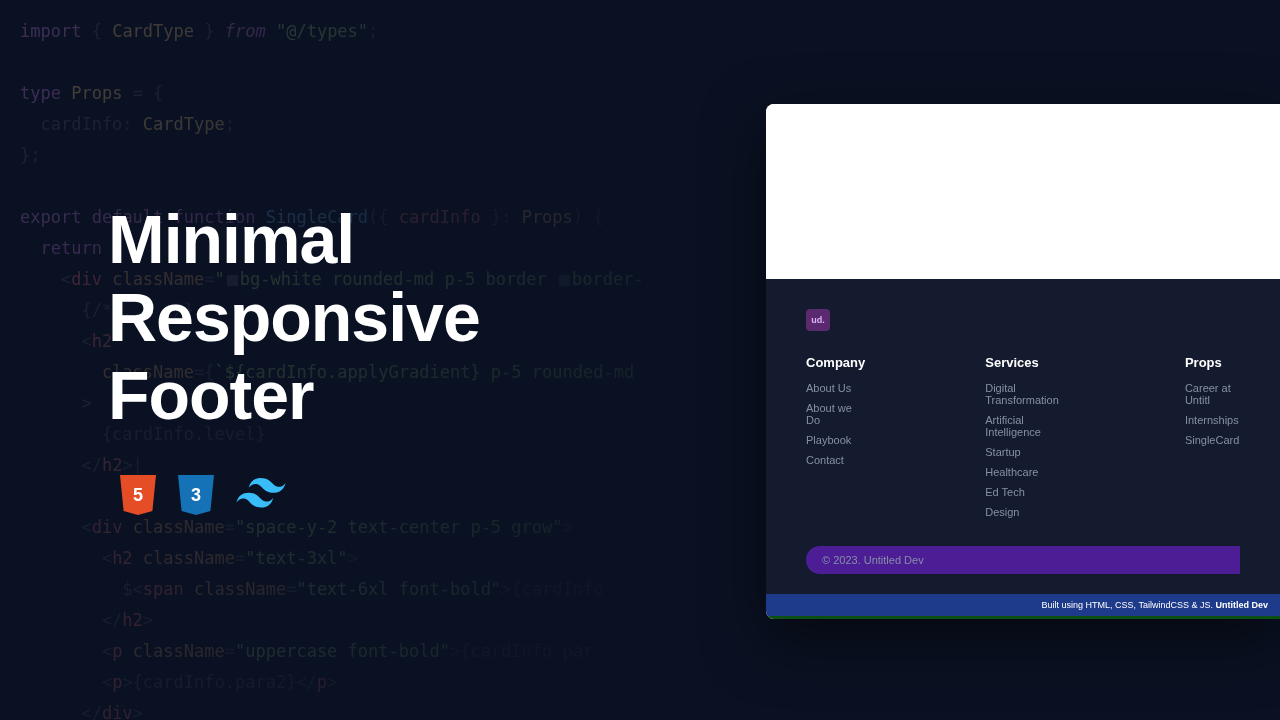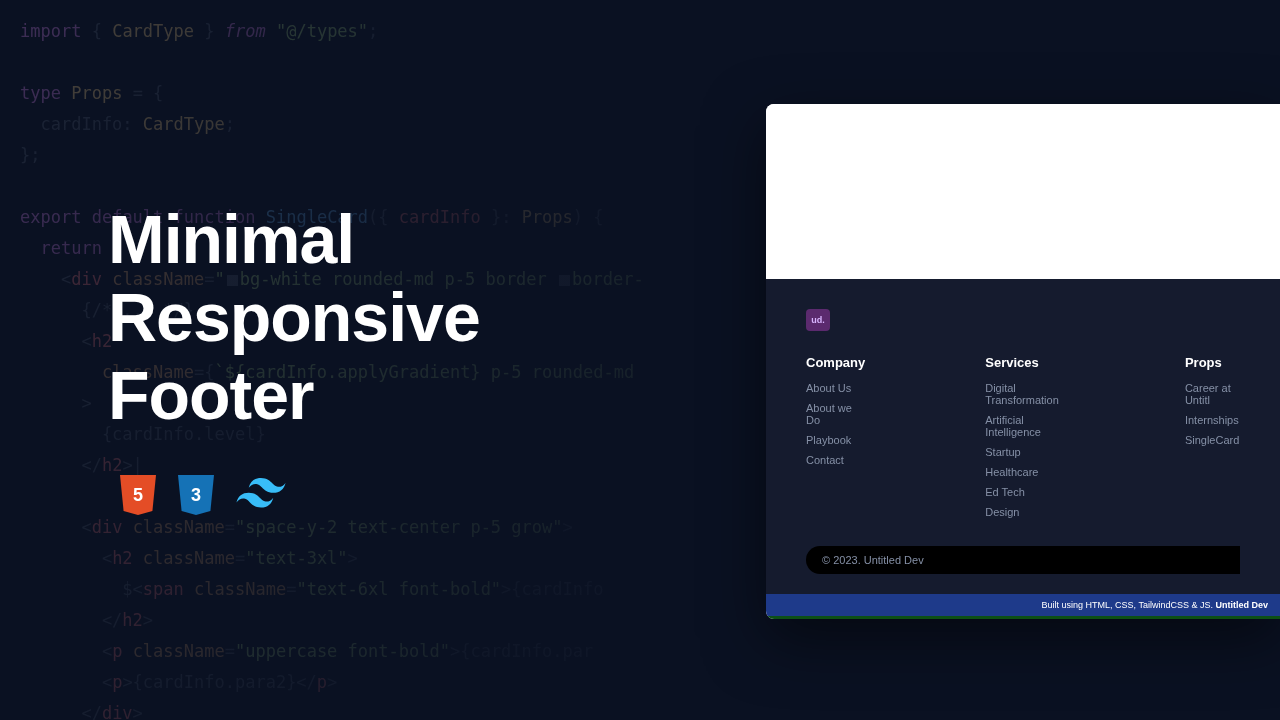--- a/index.html
+++ b/index.html
@@ -20,21 +20,21 @@
 .html5-icon{background:#e44d26;clip-path:polygon(0 0,100% 0,90% 90%,50% 100%,10% 90%)}
 .css3-icon{background:#1572b6;clip-path:polygon(0 0,100% 0,90% 90%,50% 100%,10% 90%)}
 .tailwind-icon svg{width:50px;height:30px}
 .preview{position:absolute;top:104px;right:0;width:514px;border-radius:8px 0 0 8px;overflow:hidden;background:#fff;box-shadow:0 20px 60px rgba(0,0,0,.5)}
 .preview-top{height:175px;background:#fff}
 .footer-dark{background:#151b2e;padding:30px 40px 20px}
 .logo-box{width:24px;height:22px;background:#5b2a6e;border-radius:4px;display:flex;align-items:center;justify-content:center;color:#d8b4fe;font-size:9px;font-weight:700;margin-bottom:24px}
 .cols{display:flex;gap:120px}
 .col h4{color:#fff;font-size:13px;font-weight:700;margin-bottom:12px}
 .col a{display:block;color:#8590a6;font-size:11px;margin-bottom:8px;text-decoration:none}
-.copyright{background:#000000;border-radius:20px 0 0 20px;padding:8px 16px;margin:20px 0 0 0;color:#8590a6;font-size:11px}
+.copyright{background:#4c1d95;border-radius:20px 0 0 20px;padding:8px 16px;margin:20px 0 0 0;color:#8590a6;font-size:11px}
 .built-bar{background:#1e3a8a;padding:6px 12px;font-size:9px;color:#fff;text-align:right}
 .built-bar .u{font-weight:700}
 .green-edge{height:3px;background:#0d5016}
 </style>
 </head>
 <body>
 
 <div class="bg-code"><span class="k">import</span> { <span class="t">CardType</span> } <span class="f">from</span> <span class="s">"@/types"</span>;
 
 <span class="k">type</span> <span class="t">Props</span> = {

